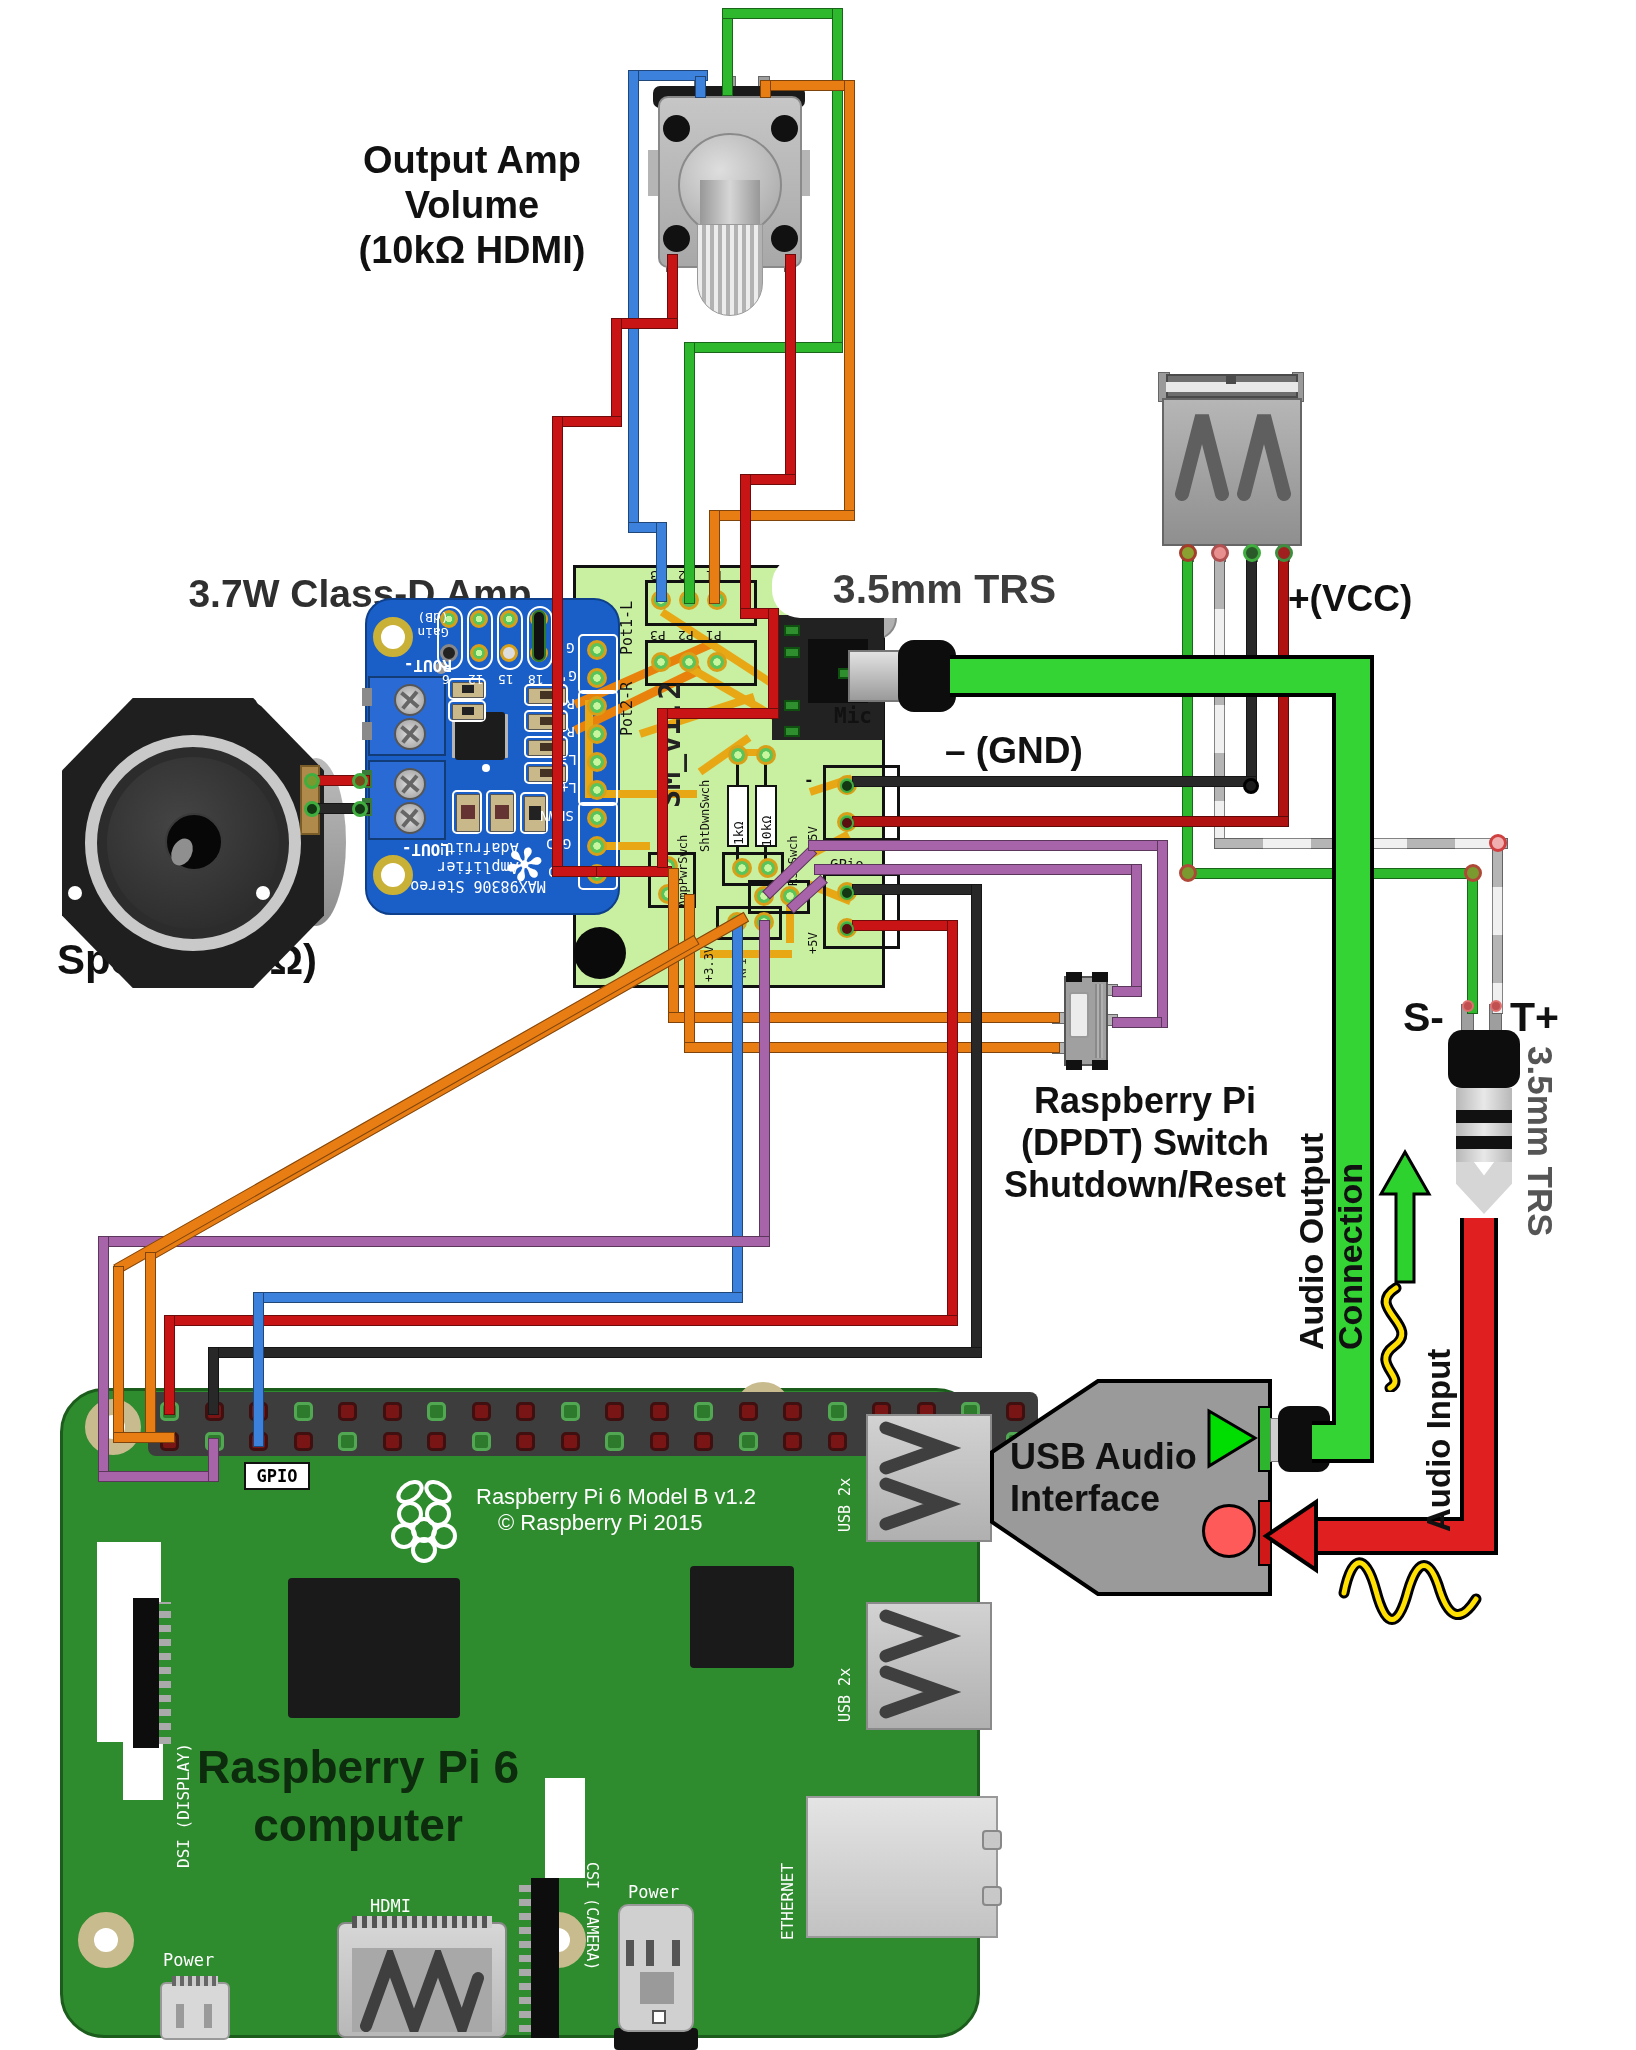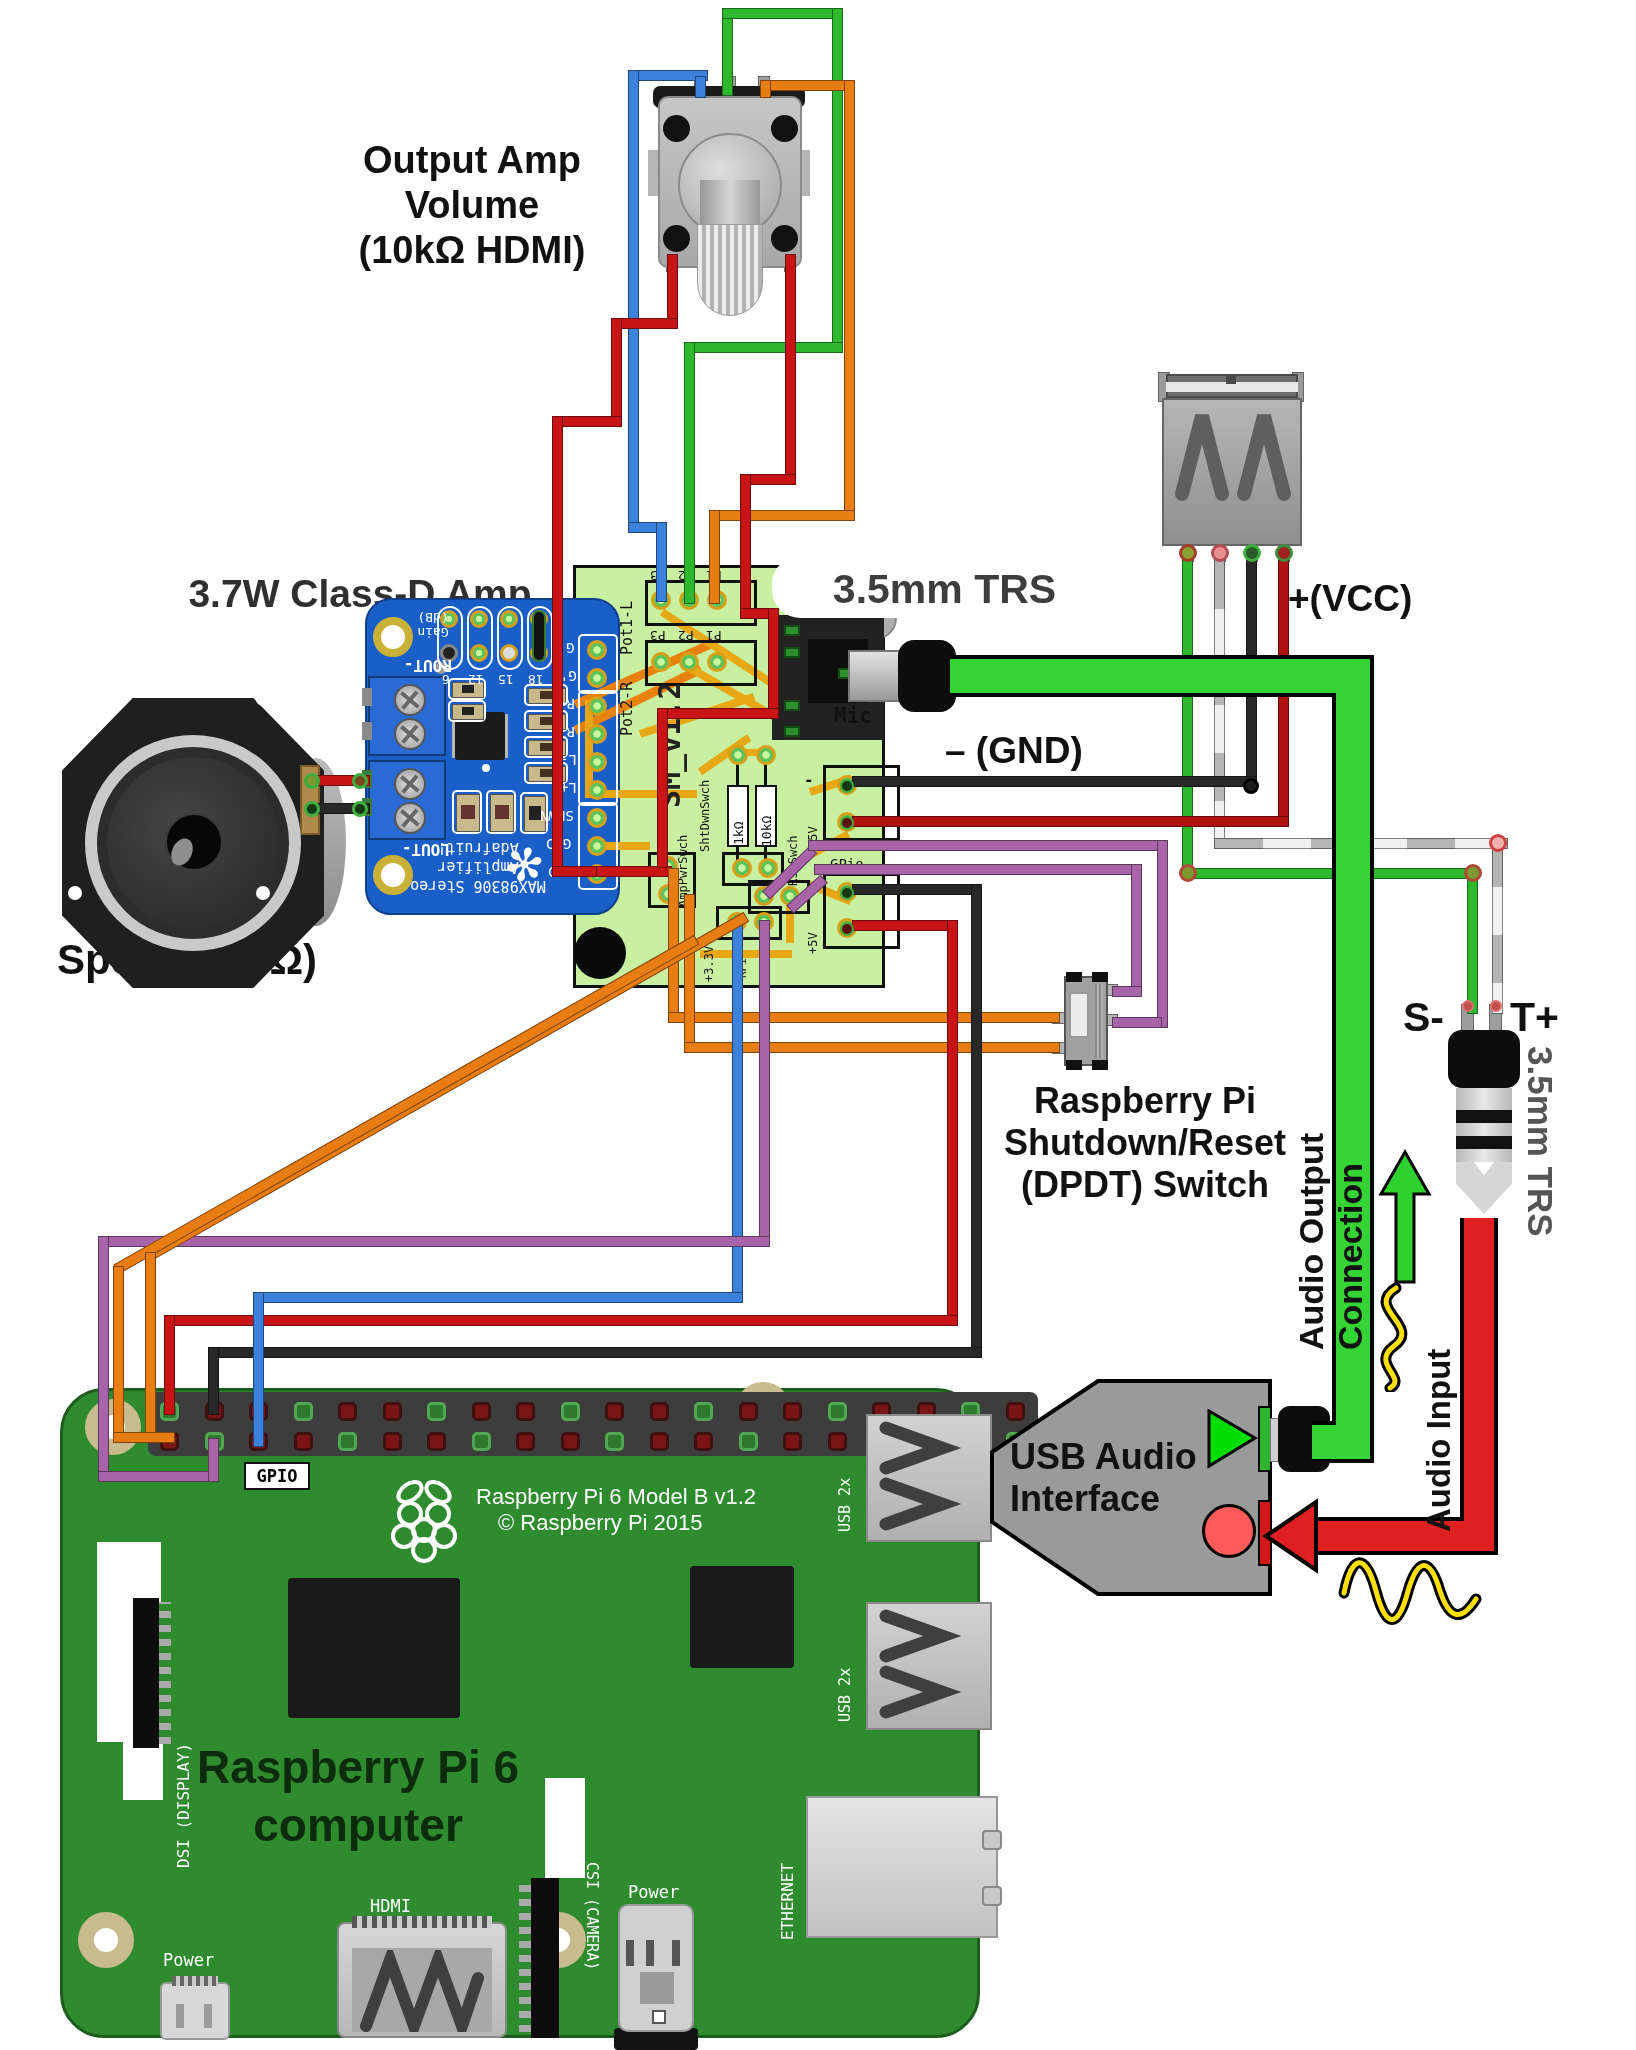--- a/index.html
+++ b/index.html
@@ -52,22 +52,22 @@
 
   <div class="abs" style="left:772px;top:556px;width:345px;height:62px;background:#fff;border-radius:28px;z-index:8;"></div>
   <div class="lbl center" style="left:772px;top:566px;width:345px;font-size:41px;color:#3d3d3d;z-index:9;">3.5mm TRS</div>
 
   <div class="lbl" style="left:1288px;top:578px;font-size:37px;">+(VCC)</div>
   <div class="lbl" style="left:945px;top:730px;font-size:37px;">– (GND)</div>
   <div class="lbl center" style="left:32px;top:936px;width:310px;font-size:42px;">Speaker (4Ω)</div>
 
   <div class="lbl center" style="left:950px;top:1080px;width:390px;font-size:36px;line-height:42px;">
     <div>Raspberry Pi</div>
+    <div>(DPDT) Switch</div>
     <div>Shutdown/Reset</div>
-    <div>(DPDT) Switch</div>
   </div>
 
   <div class="lbl vup" style="left:1292px;top:958px;height:392px;font-size:34px;z-index:15;">Audio Output Connection</div>
   <div class="lbl vup" style="left:1420px;top:1266px;height:266px;font-size:33px;z-index:15;">Audio Input</div>
   <div class="lbl" style="left:1380px;top:994px;width:64px;font-size:41px;text-align:right;">S-</div>
   <div class="lbl" style="left:1510px;top:994px;width:76px;font-size:41px;">T+</div>
   <div class="lbl vdn" style="left:1520px;top:1046px;height:270px;font-size:35px;color:#555;">3.5mm TRS</div>
 
   <div class="lbl center" style="left:148px;top:1738px;width:420px;font-size:46px;line-height:58px;color:#0d2b0d;z-index:9;">
     <div>Raspberry Pi 6</div>

